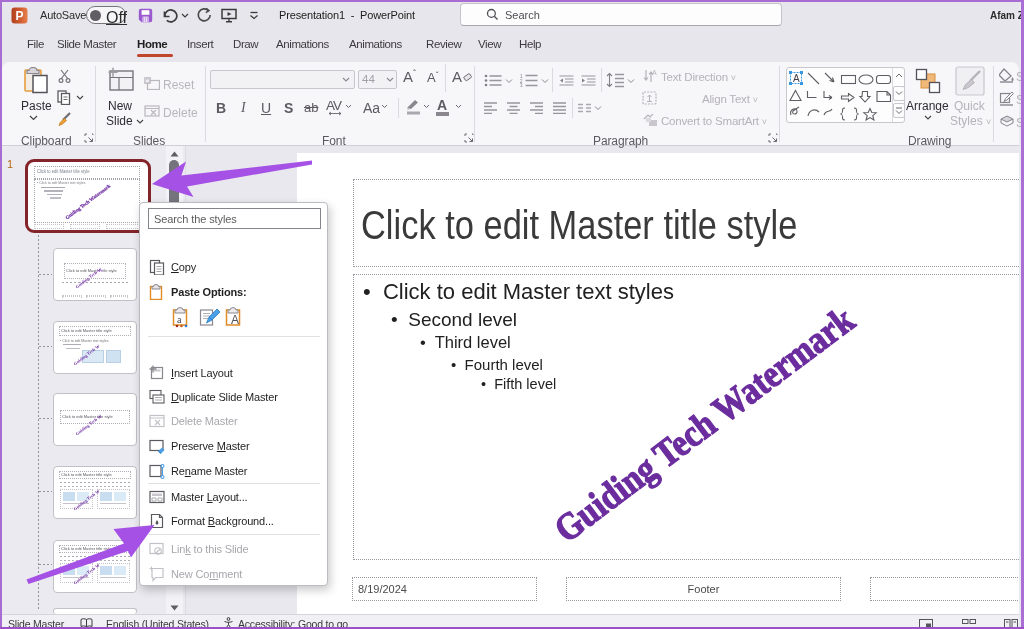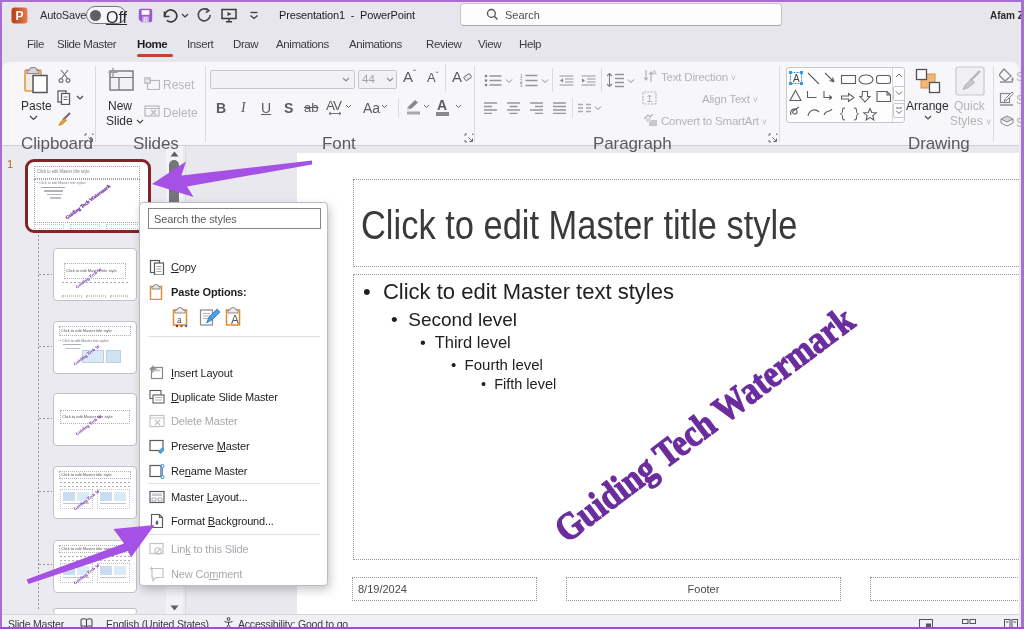--- a/index.html
+++ b/index.html
@@ -10,21 +10,21 @@
 #topline { left:0; top:0; width:1024px; height:2px; background:#a76dd2; z-index:50; }
 #leftline { left:0; top:0; width:2px; height:629px; background:#a76dd2; z-index:50; }
 #rightline { left:1021px; top:0; width:3px; height:629px; background:#a96fd4; z-index:50; }
 #botline { left:0; top:627px; width:1024px; height:2px; background:#9c51c9; z-index:50; }
 
 #titlebar { left:2px; top:2px; width:1017px; height:26px; background:#e7e6ec; z-index:5; }
 #tabrow { left:2px; top:28px; width:1017px; height:34px; background:#e7e6ec; z-index:4; }
 .tab { position:absolute; top:10px; font-size:11.5px; color:#3e3b40; letter-spacing:-0.4px; white-space:nowrap; }
 #ribbon { left:2px; top:62px; width:1017px; height:84px; background:#f7f6f8; border-bottom:1px solid #d1ced5; border-radius:8px 8px 0 0; z-index:4; }
 .gsep { position:absolute; top:4px; width:1px; height:76px; background:#dcdae0; }
-.glabel { position:absolute; top:72px; font-size:17px; color:#5c5a61; letter-spacing:-0.1px; white-space:nowrap;text-align:center; }
+.glabel { position:absolute; top:72px; font-size:12px; color:#5c5a61; letter-spacing:-0.1px; white-space:nowrap;text-align:center; }
 .launch { position:absolute; top:71px; width:10px; height:10px; }
 
 #panel { left:2px; top:146px; width:183px; height:468px; background:#ebeaf0; z-index:3; }
 #paneldiv { left:185px; top:146px; width:1px; height:468px; background:#dddbe1; z-index:3; }
 #canvas { left:297px; top:153px; width:722px; height:461px; background:#fff; z-index:3; }
 #statusbar { left:2px; top:614px; width:1017px; height:13px; background:#f1f0f4; border-top:1px solid #d7d5db; z-index:6; font-size:10.5px; letter-spacing:-0.2px; color:#3a3a3a; }
 
 .thumb { position:absolute; background:#fff; border:1px solid #c3c1c7; border-radius:4px; overflow:hidden; }
 
 #menu { left:139px; top:202px; width:189px; height:384px; background:#fff; border:1px solid #bdbbc1; border-radius:4px; box-shadow:2px 4px 10px rgba(0,0,0,0.22); z-index:20; }

